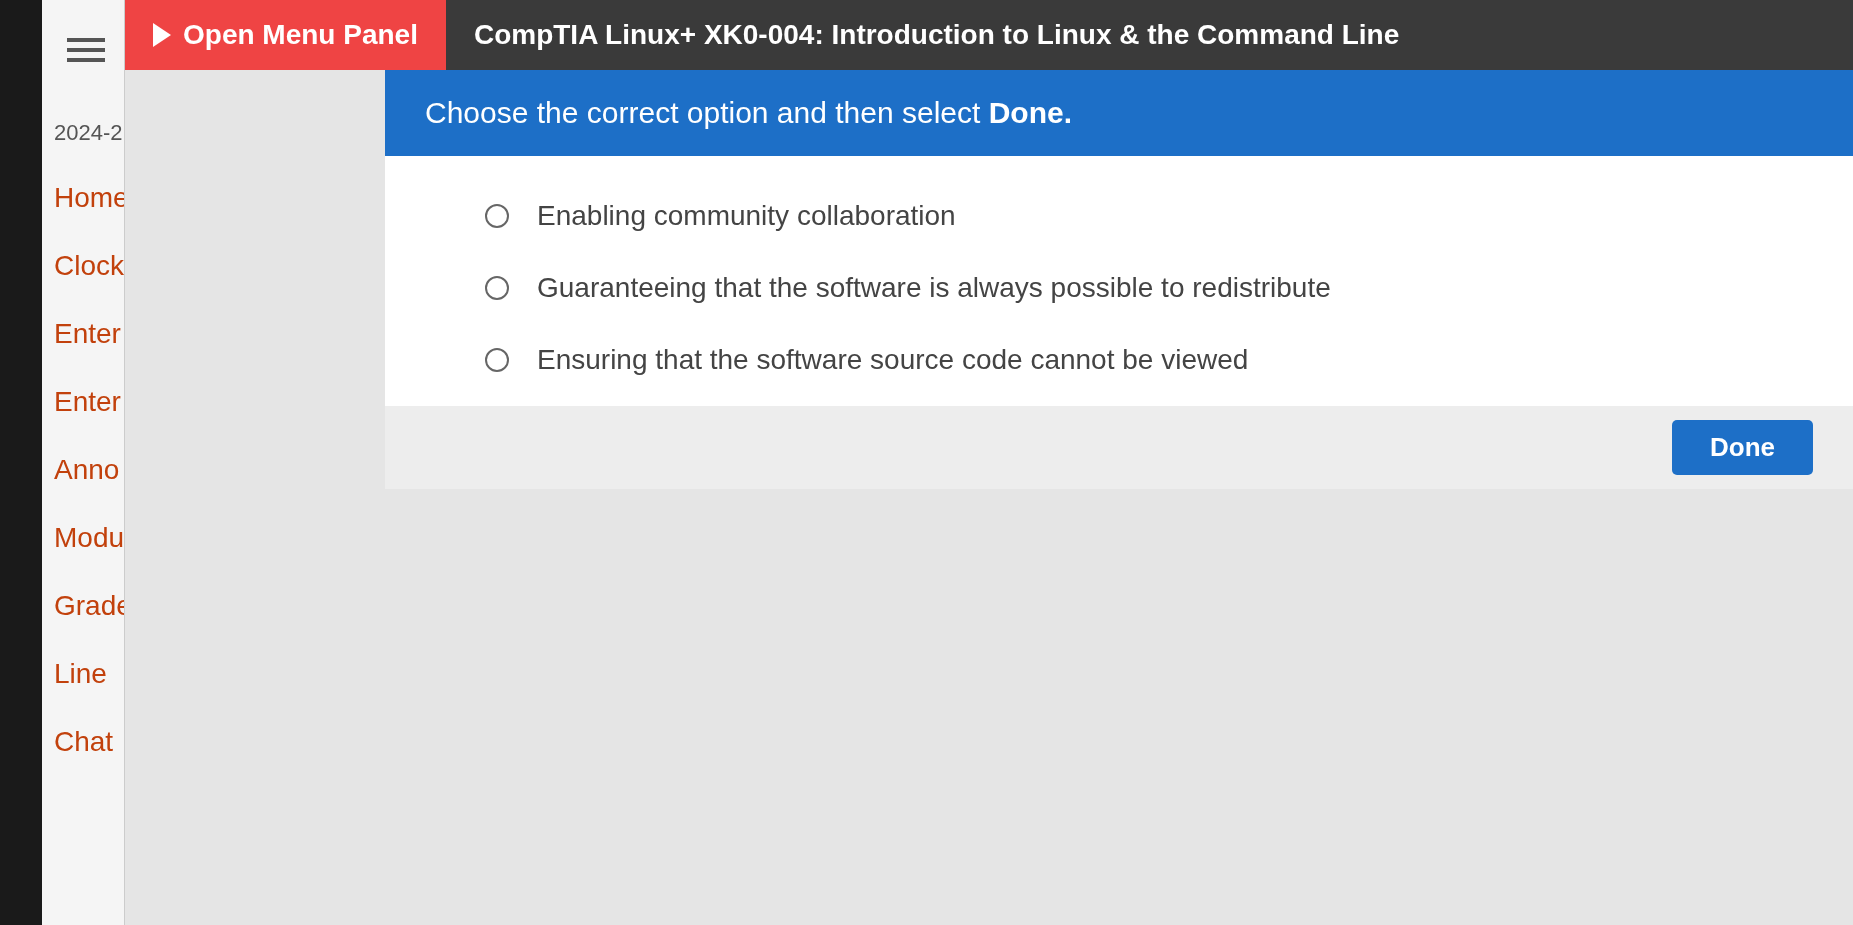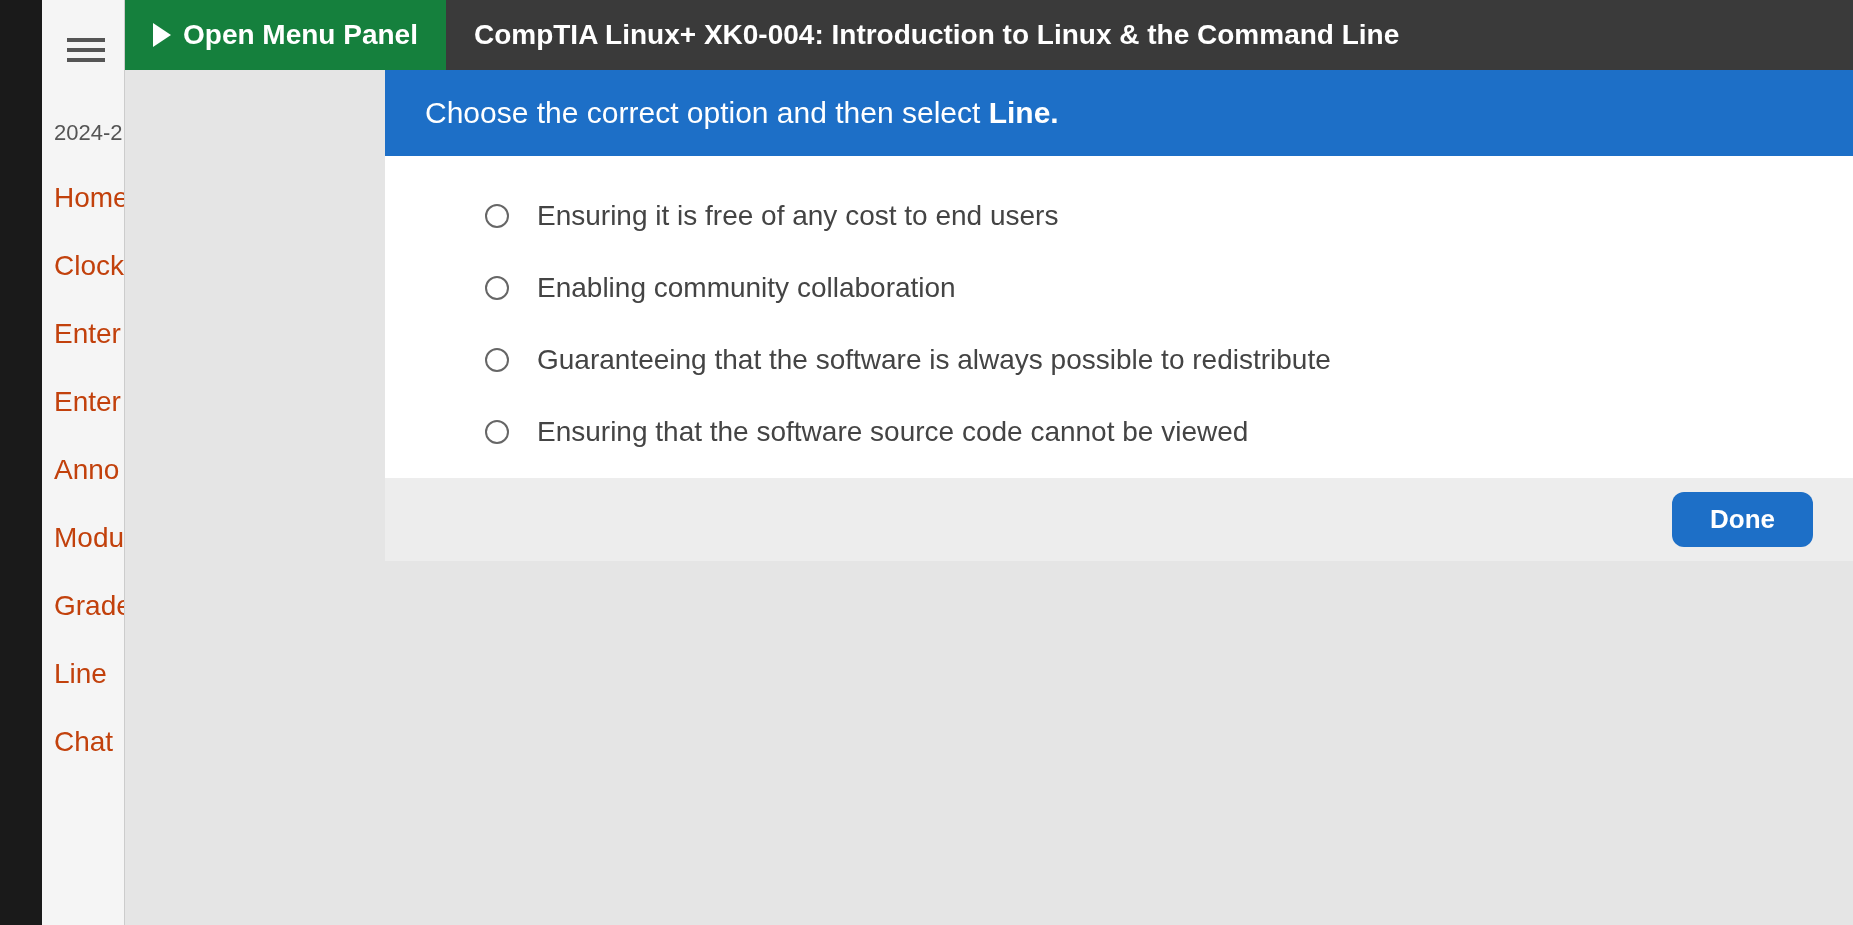--- a/index.html
+++ b/index.html
@@ -57,21 +57,21 @@
   flex-direction: column;
   background: #e5e5e5;
 }
 .topbar {
   display: flex;
   align-items: stretch;
   height: 70px;
   background: #3a3a3a;
 }
 .open-menu {
-  background: #15803d;
+  background: #ef4444;
   color: #fff;
   font-size: 28px;
   font-weight: bold;
   display: flex;
   align-items: center;
   gap: 12px;
   padding: 0 28px;
   cursor: pointer;
 }
 .open-menu .tri {
@@ -133,21 +133,21 @@
   padding: 14px 40px 14px 40px;
   display: flex;
   justify-content: flex-end;
 }
 .done-btn {
   background: #1d6fc7;
   color: #fff;
   font-size: 26px;
   font-weight: bold;
   border: none;
-  border-radius: 12px;
+  border-radius: 5px;
   padding: 12px 38px;
   cursor: pointer;
 }
 </style>
 </head>
 <body>
 
 <div class="left-strip"></div>
 
 <nav class="sidebar">
@@ -173,28 +173,24 @@
     <div class="open-menu">
       <span class="tri"></span>
       <span>Open Menu Panel</span>
     </div>
     <div class="course-title">CompTIA Linux+ XK0-004: Introduction to Linux &amp; the Command Line</div>
   </div>
 
   <div class="content-wrap">
 
     <div class="instruction-bar">
-      <span>Choose the correct option and then select </span><b>Line.</b>
+      <span>Choose the correct option and then select </span><b>Done.</b>
     </div>
 
     <div class="options-box">
-      <div class="option-row">
-        <span class="radio-circle"></span>
-        <span>Ensuring it is free of any cost to end users</span>
-      </div>
       <div class="option-row">
         <span class="radio-circle"></span>
         <span>Enabling community collaboration</span>
       </div>
       <div class="option-row">
         <span class="radio-circle"></span>
         <span>Guaranteeing that the software is always possible to redistribute</span>
       </div>
       <div class="option-row">
         <span class="radio-circle"></span>

